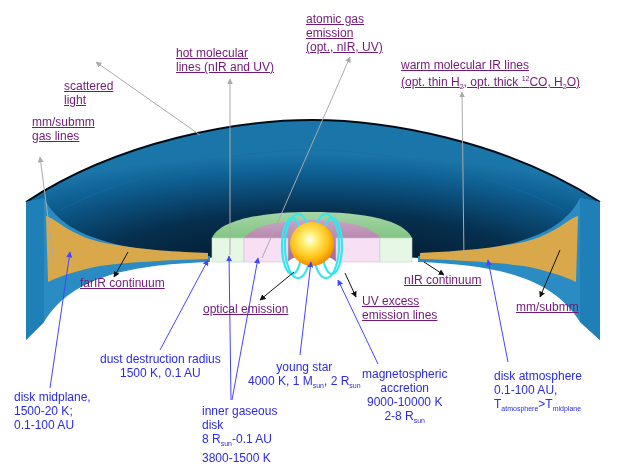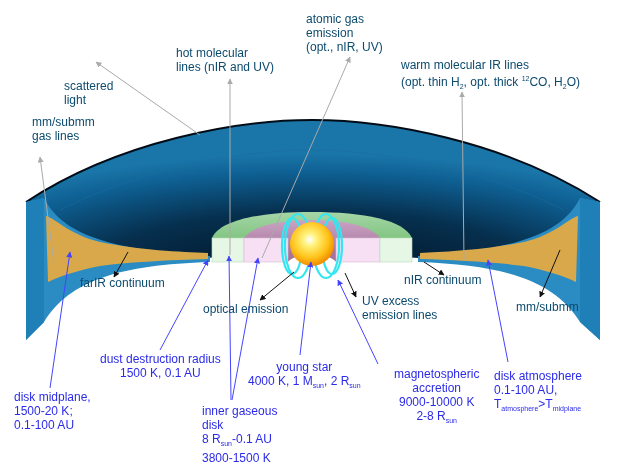--- a/index.html
+++ b/index.html
@@ -1,19 +1,19 @@
 <!DOCTYPE html>
 <html><head>
   <meta charset="utf-8">
   <style>
     html, body { margin: 0; padding: 0; background: #ffffff; }
     body { width: 624px; height: 475px; overflow: hidden; position: relative; font-family: "Liberation Sans", sans-serif; }
     #diagram { position: absolute; left: 0; top: 0; width: 624px; height: 475px; }
     .lbl { position: absolute; font-size: 12px; line-height: 14px; white-space: nowrap; }
-    .gray { color: #0c4a6e; }
+    .gray { color: #701a75; text-decoration: underline; }
     .blue { color: #2b2bea; }
     .center { text-align: center; }
     .sub { font-size: 7px; vertical-align: -3px; }
     .sup { font-size: 7px; vertical-align: 5px; }
   </style>
 </head>
 <body>
 
 <svg id="diagram" viewBox="0 0 624 475" xmlns="http://www.w3.org/2000/svg">
   <defs>
@@ -159,21 +159,21 @@
 <div class="lbl blue" style="left:202px;top:404px;">
   <div>inner gaseous</div>
   <div>disk</div>
   <div><span>8 R</span><span class="sub">sun</span><span>-0.1 AU</span></div>
   <div>3800-1500 K</div>
 </div>
 <div class="lbl blue center" style="left:248px;top:360px;">
   <div>young star</div>
   <div><span>4000 K, 1 M</span><span class="sub">sun</span><span>, 2 R</span><span class="sub">sun</span></div>
 </div>
-<div class="lbl blue center" style="left:394px;top:367px;">
+<div class="lbl blue center" style="left:362px;top:367px;">
   <div>magnetospheric</div>
   <div>accretion</div>
   <div>9000-10000 K</div>
   <div><span>2-8 R</span><span class="sub">sun</span></div>
 </div>
 <div class="lbl blue" style="left:494px;top:369px;">
   <div>disk atmosphere</div>
   <div>0.1-100 AU,</div>
   <div><span>T</span><span class="sub">atmosphere</span><span>&gt;T</span><span class="sub">midplane</span></div>
 </div>

